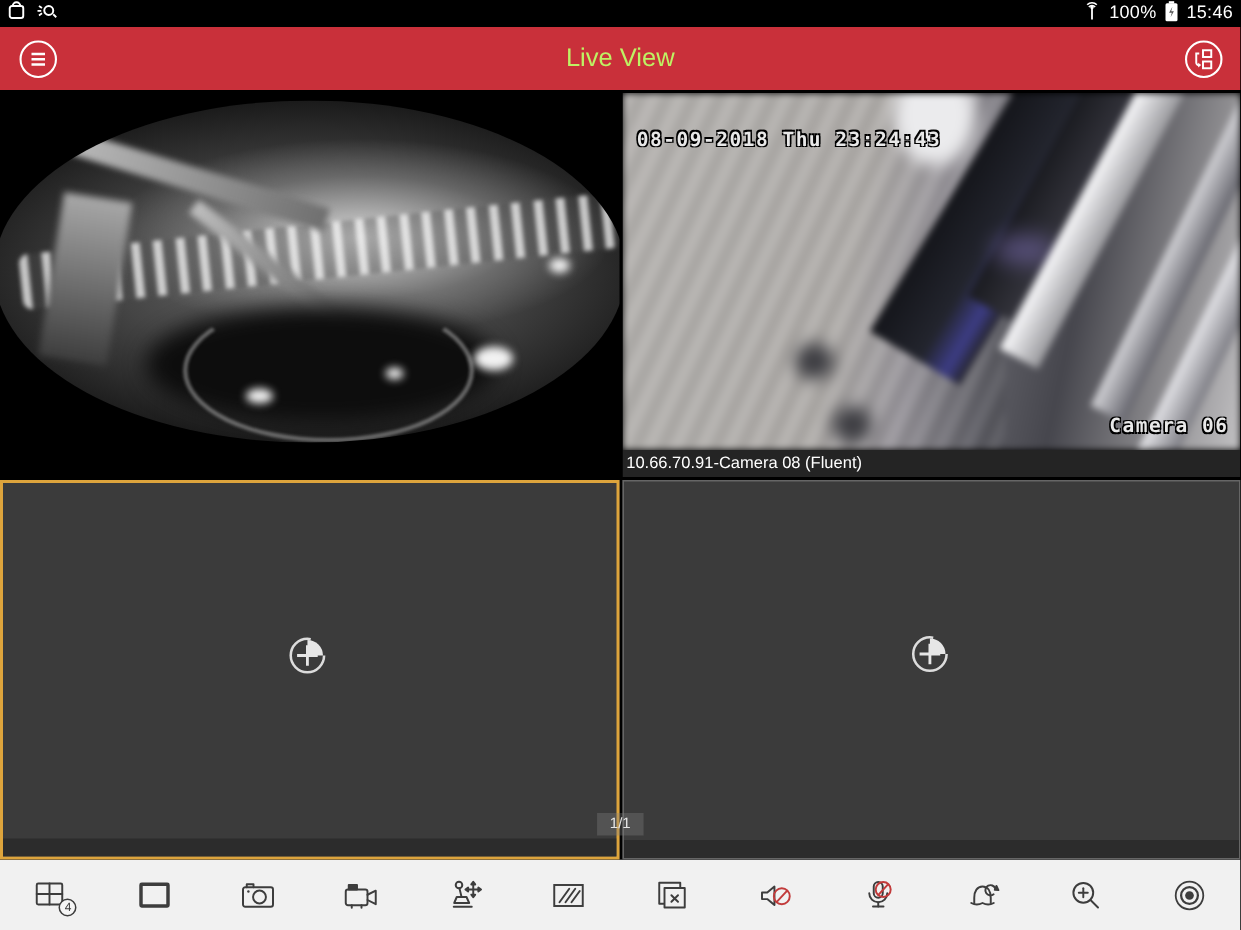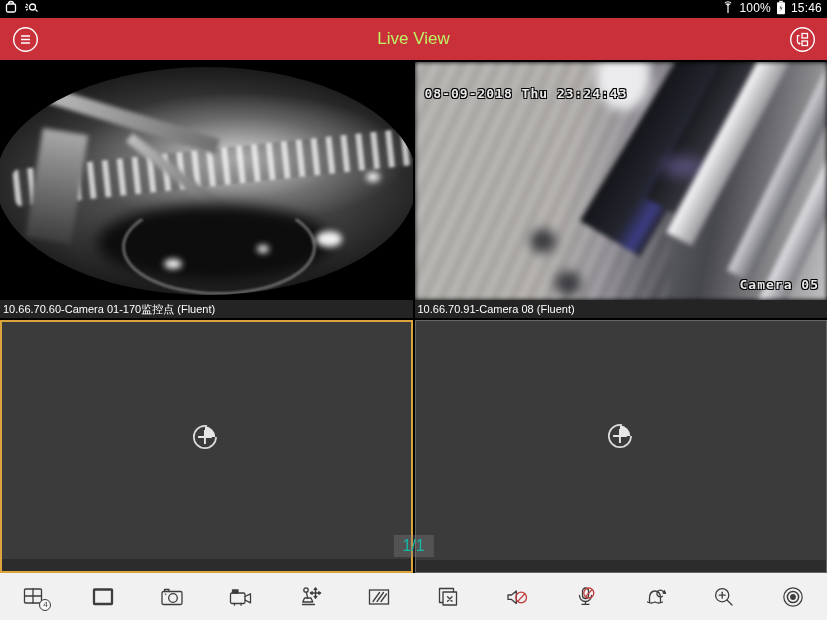--- a/index.html
+++ b/index.html
@@ -80,21 +80,21 @@
   .osd-camera { right:8px; bottom:8px; }
 
   
   .pane-empty { background:#3b3b3b; }
   .pane-empty .bottom-strip { position:absolute; left:0; right:0; bottom:0; height:12px; background:#2c2c2c; }
   .pane-selected { border:2px solid #dda43c; }
   .pane-plain { border:1px solid #666; }
   .add-icon { position:absolute; left:50%; top:46%; transform:translate(-50%,-50%); }
 
   .page-badge { position:absolute; left:50%; bottom:16px; transform:translateX(-50%);
-    background:rgba(130,130,130,0.35); color:#14b8a6; font-size:16px; padding:2px 9px; z-index:5; }
+    background:rgba(130,130,130,0.35); color:#e5e5e5; font-size:10px; padding:2px 9px; z-index:5; }
 
   
   .toolbar { height:47px; background:#f1f1f1; display:flex; align-items:center; }
   .tb-btn { flex:1; display:flex; align-items:center; justify-content:center; height:100%; }
   .icon-wrap { position:relative; width:28px; height:28px; display:flex;
     align-items:center; justify-content:center; }
   .badge-4 { position:absolute; right:-3px; bottom:0; width:12px; height:12px;
     border:1px solid #3d3d3d; border-radius:50%; background:#f6f6f6; font-size:8px;
     line-height:10px; text-align:center; color:#3d3d3d; }
 </style>
@@ -159,39 +159,38 @@
           <div class="fe-beam3"></div>
           <div class="fe-dark"></div>
           <div class="fe-arc"></div>
           <div class="fe-spot" style="left:76%;top:72%;width:26px;height:16px;"></div>
           <div class="fe-spot" style="left:88%;top:46%;width:14px;height:10px;"></div>
           <div class="fe-spot" style="left:40%;top:84%;width:18px;height:10px;"></div>
           <div class="fe-spot" style="left:62%;top:78%;width:12px;height:8px;"></div>
         </div>
       </div>
     </div>
-    <div class="pane-label">10.66.70.60-Camera 01-170监控点 (Fluent)</div>
   </div>
 
   <div class="pane pane-video">
     <div class="video-area">
       <div class="cam2">
         <div class="cam2-stripes"></div>
         <div class="cam2-beam-dark1"></div>
         <div class="cam2-beam-dark2"></div>
         <div class="cam2-purple"></div>
         <div class="cam2-bar-bright"></div>
         <div class="cam2-bar-r1"></div>
         <div class="cam2-bar-r2"></div>
         <div class="cam2-dot" style="left:28%;top:70%;"></div>
         <div class="cam2-dot" style="left:34%;top:88%;"></div>
         <div class="cam2-blob-top"></div>
       </div>
       <div class="osd osd-datetime">08-09-2018 Thu 23:24:43</div>
-      <div class="osd osd-camera">Camera 05</div>
+      <div class="osd osd-camera">Camera 06</div>
     </div>
     <div class="pane-label">10.66.70.91-Camera 08 (Fluent)</div>
   </div>
 
   <div class="pane pane-empty pane-selected">
     <svg class="add-icon" width="36" height="36" viewBox="0 0 34 34">
       <circle cx="16" cy="17" r="10.5" fill="none" stroke="#dcdcdc" stroke-width="1.6" stroke-dasharray="51.3 14.7"></circle>
       <path d="M16 17 L16 7.2 A9.8 9.8 0 0 1 25.8 17 Z" fill="#e6e6e6"></path>
       <path d="M16 10.5 v13 M9.5 17 h13" stroke="#e6e6e6" stroke-width="1.8" fill="none"></path>
     </svg>

